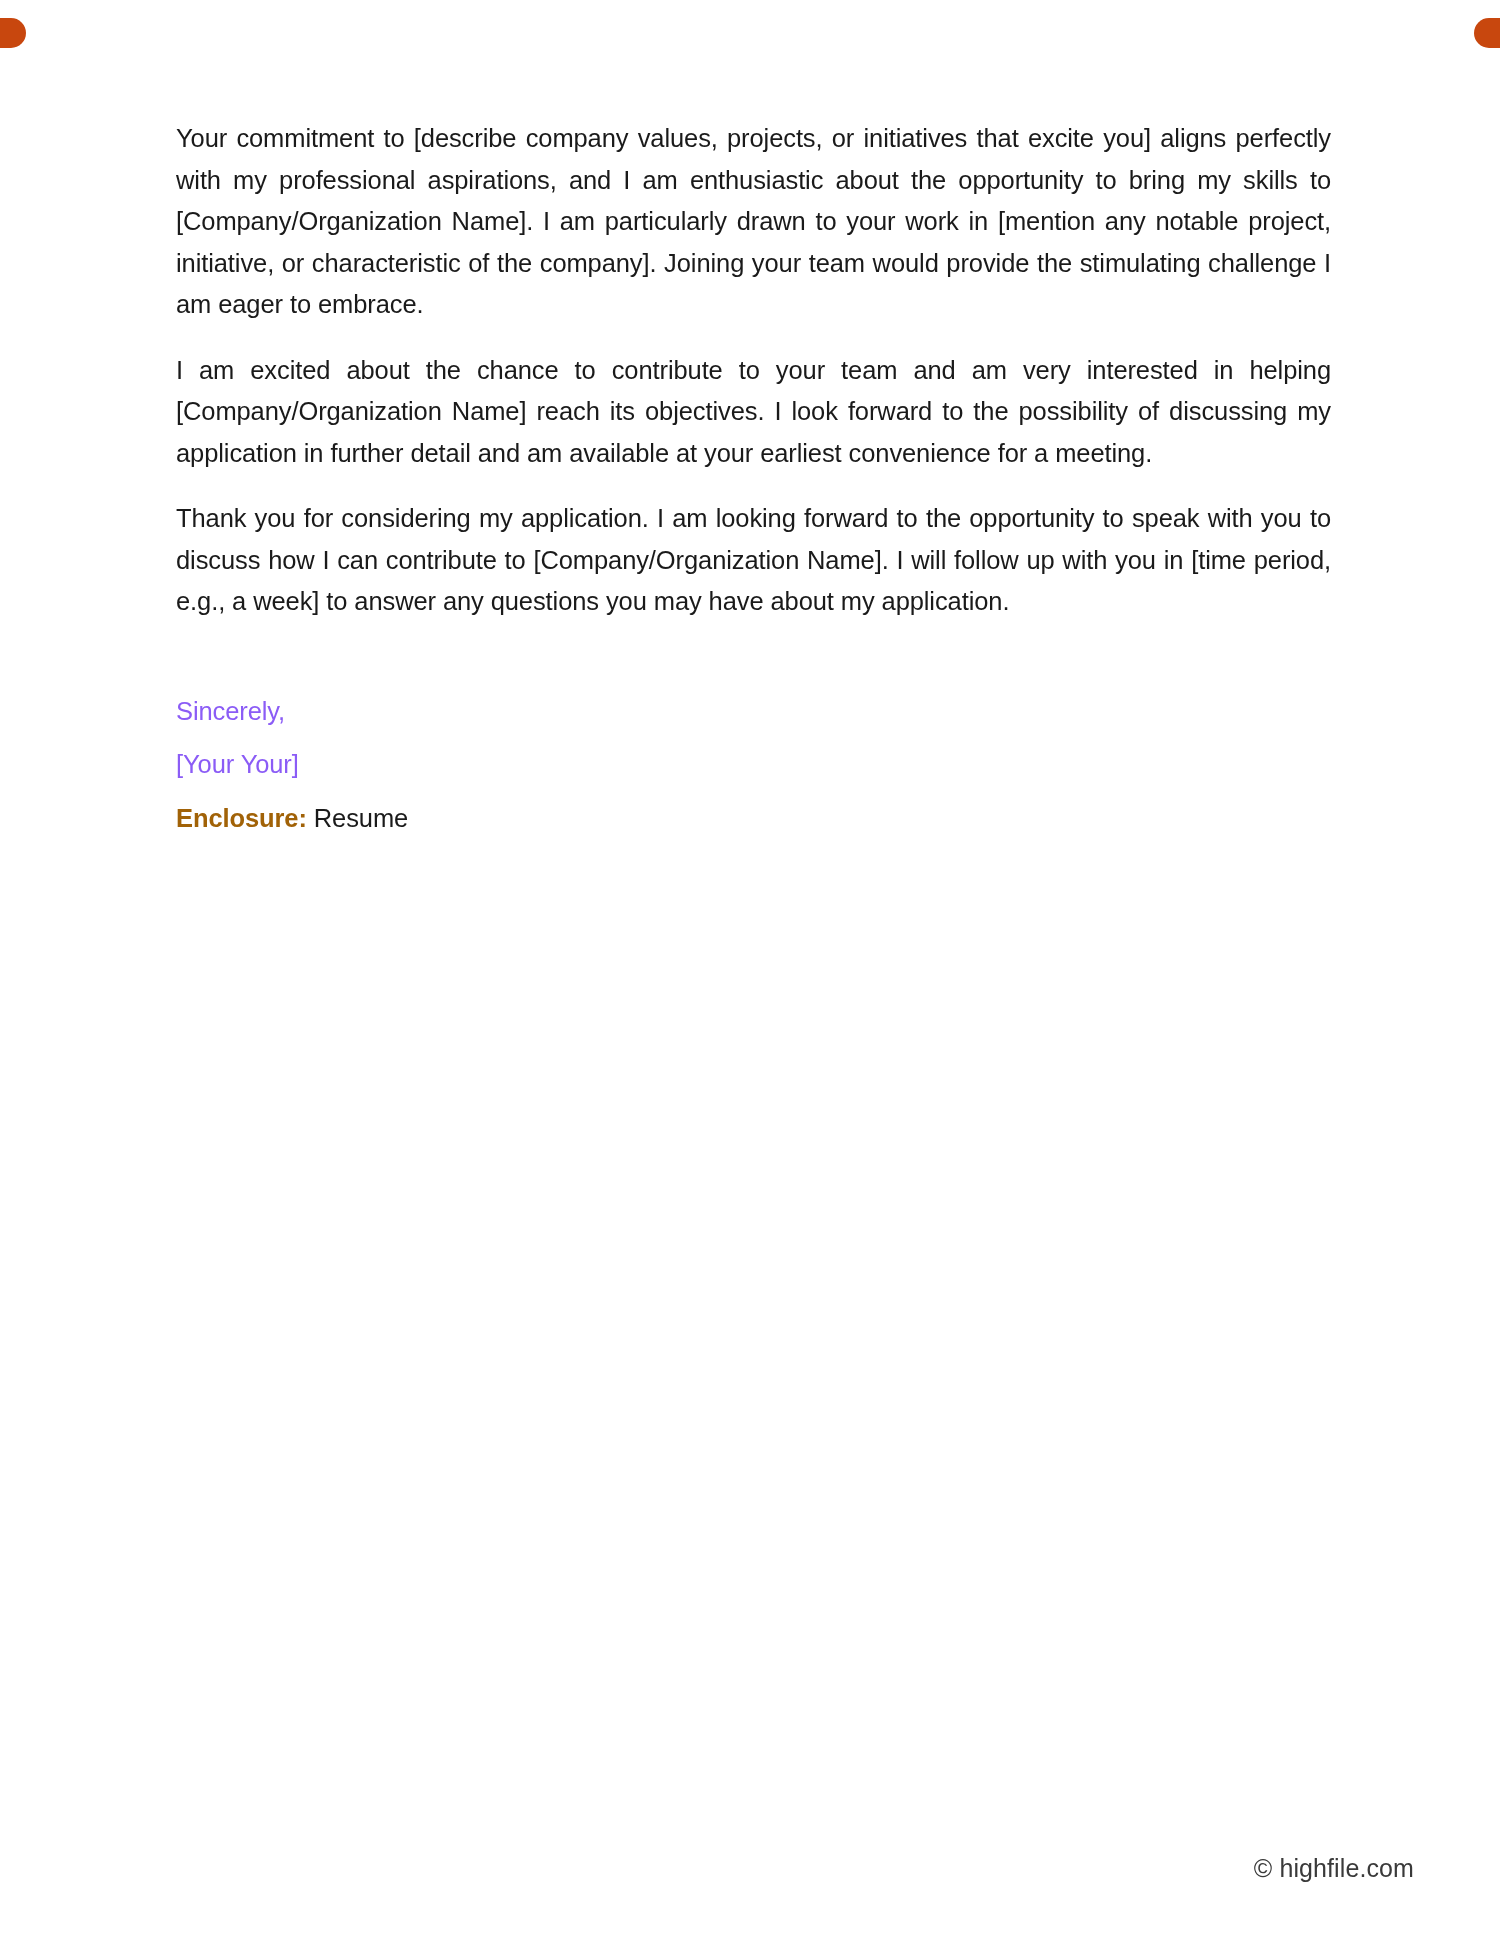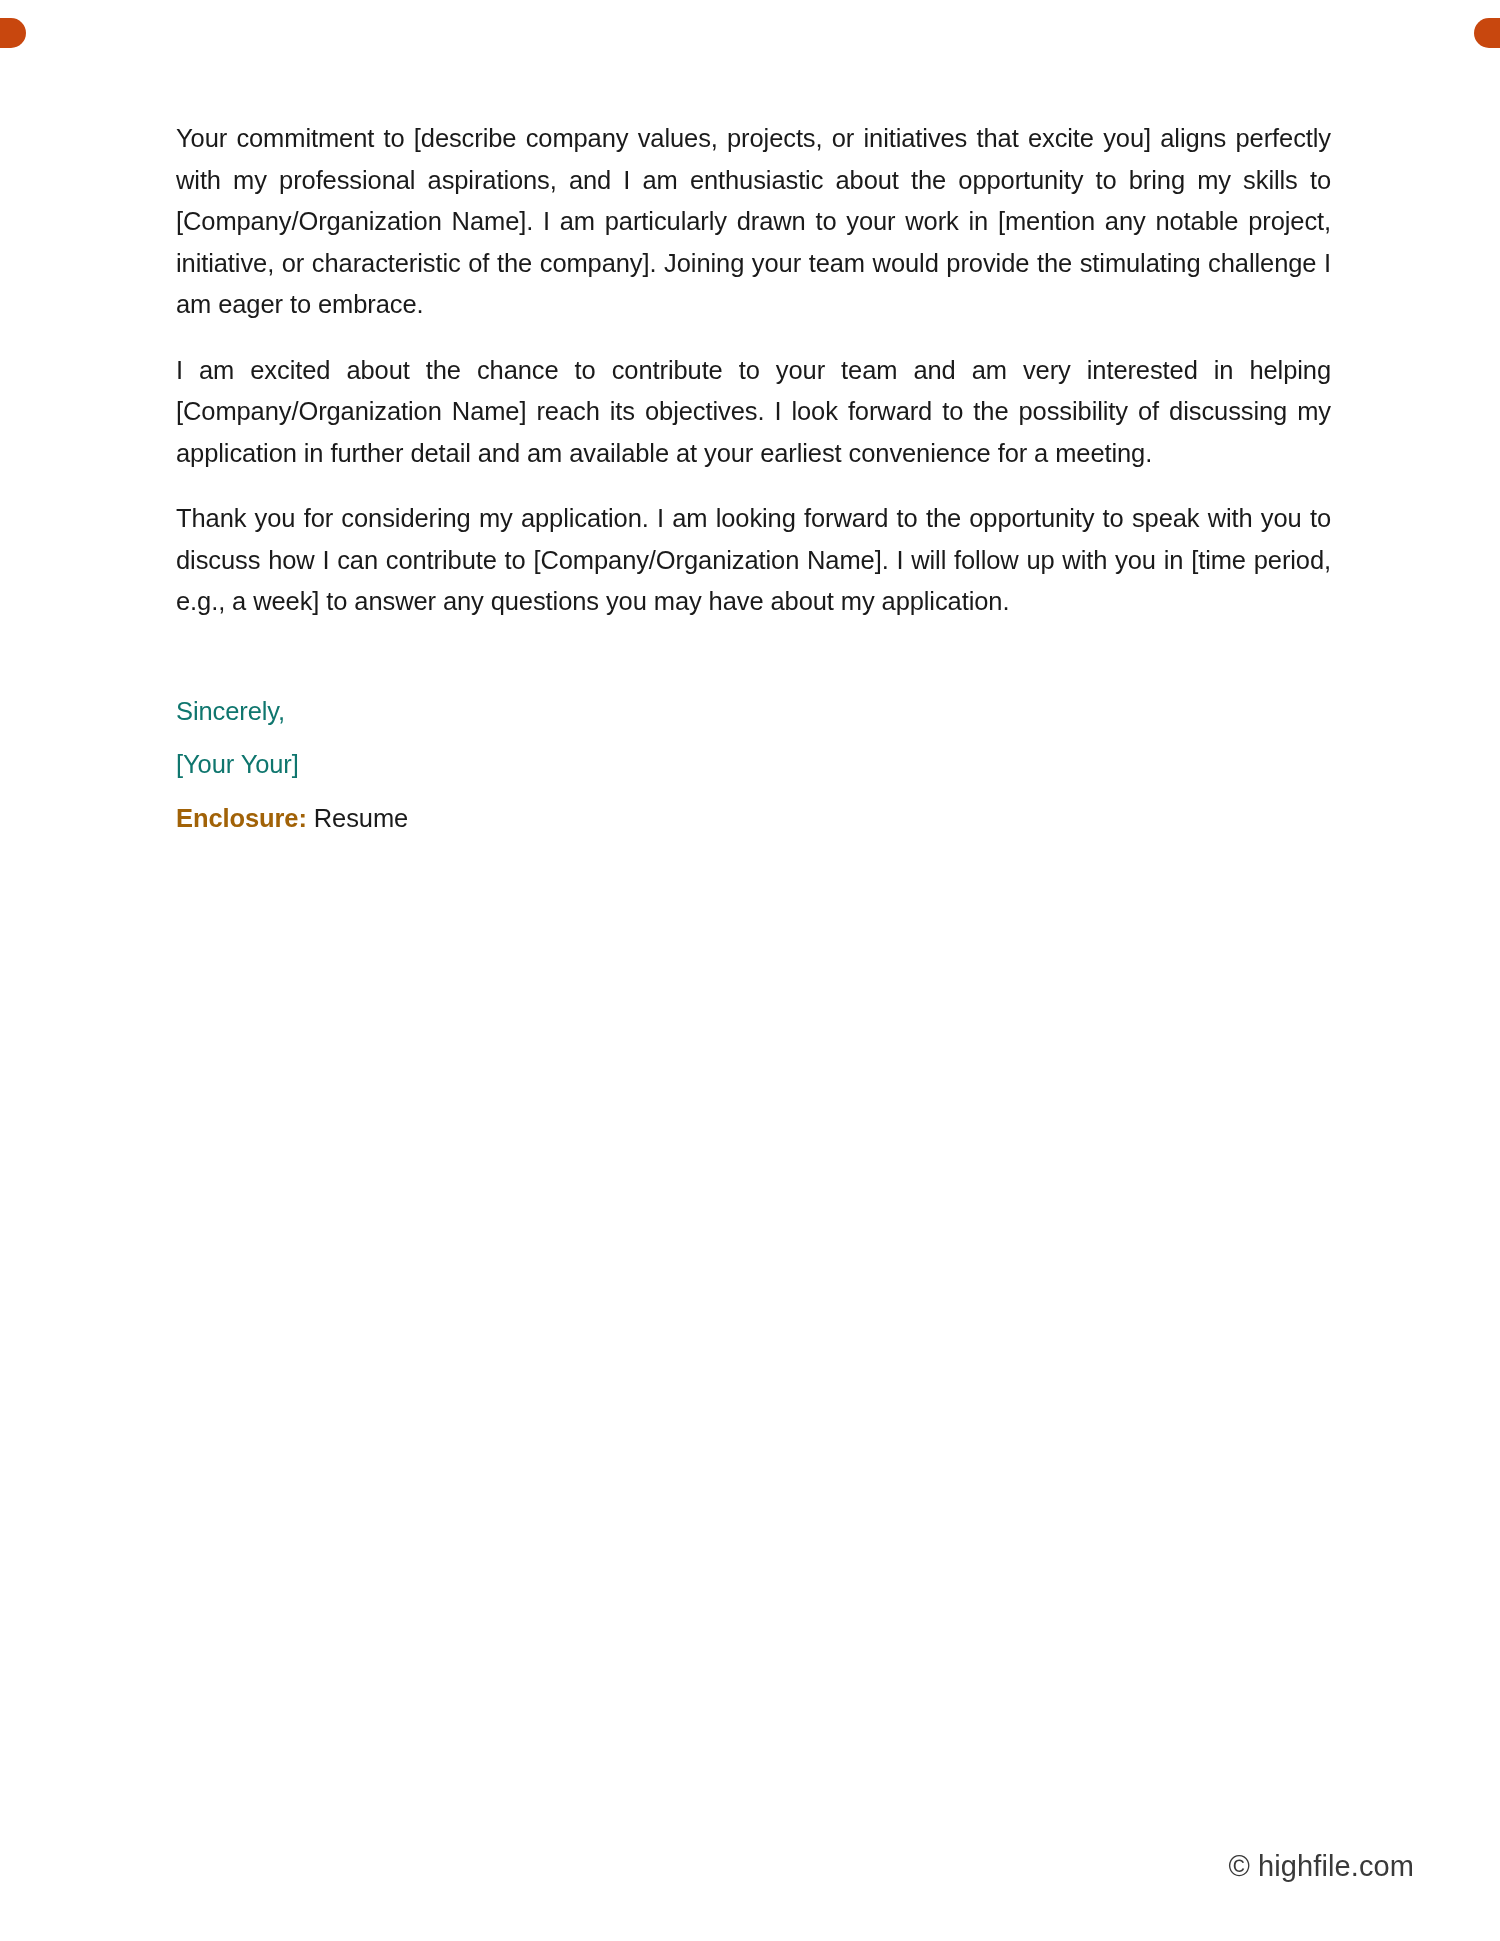--- a/index.html
+++ b/index.html
@@ -58,41 +58,41 @@
   .para:last-of-type {
     margin-bottom: 16px;
   }
 
   .closing-block {
     margin-top: 68px;
   }
   .closing-line {
     font-size: 25.5px;
     line-height: 41.5px;
-    color: #0f766e;
+    color: #8b5cf6;
     margin: 0 0 12px 0;
     letter-spacing: -0.1px;
   }
   .enclosure-line {
     font-size: 25.5px;
     line-height: 41.5px;
     color: #1a1a1a;
     margin: 12px 0 0 0;
     letter-spacing: -0.1px;
   }
   .enclosure-label {
     color: #a16207;
     font-weight: bold;
   }
 
   .footer {
     position: absolute;
     right: 86px;
     bottom: 58px;
-    font-size: 29px;
+    font-size: 25px;
     color: #3a3a3a;
     letter-spacing: 0.1px;
   }
 </style>
 </head>
 <body>
 
 <div class="page">
 
   <div class="corner-mark left"></div>

